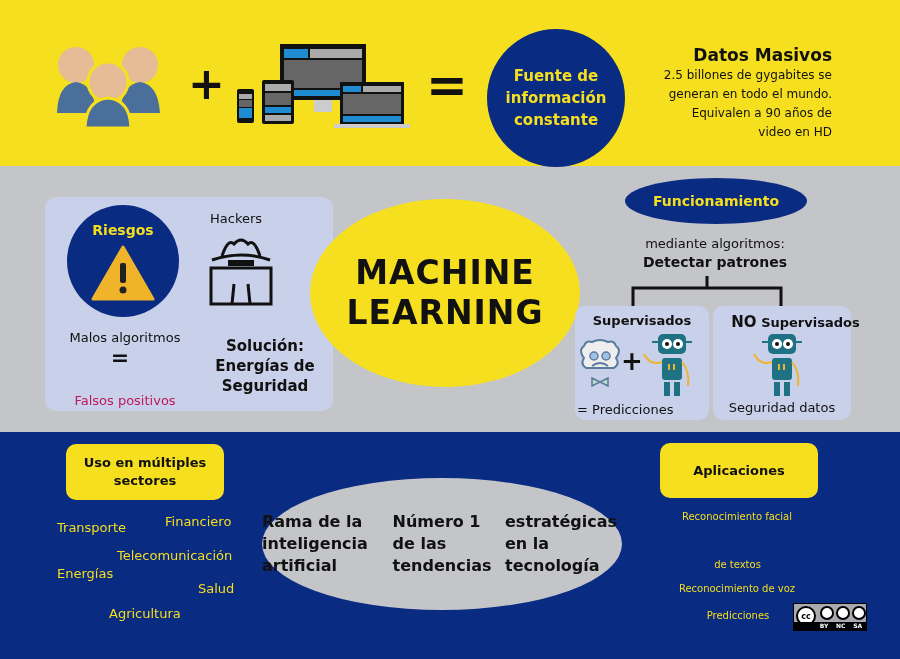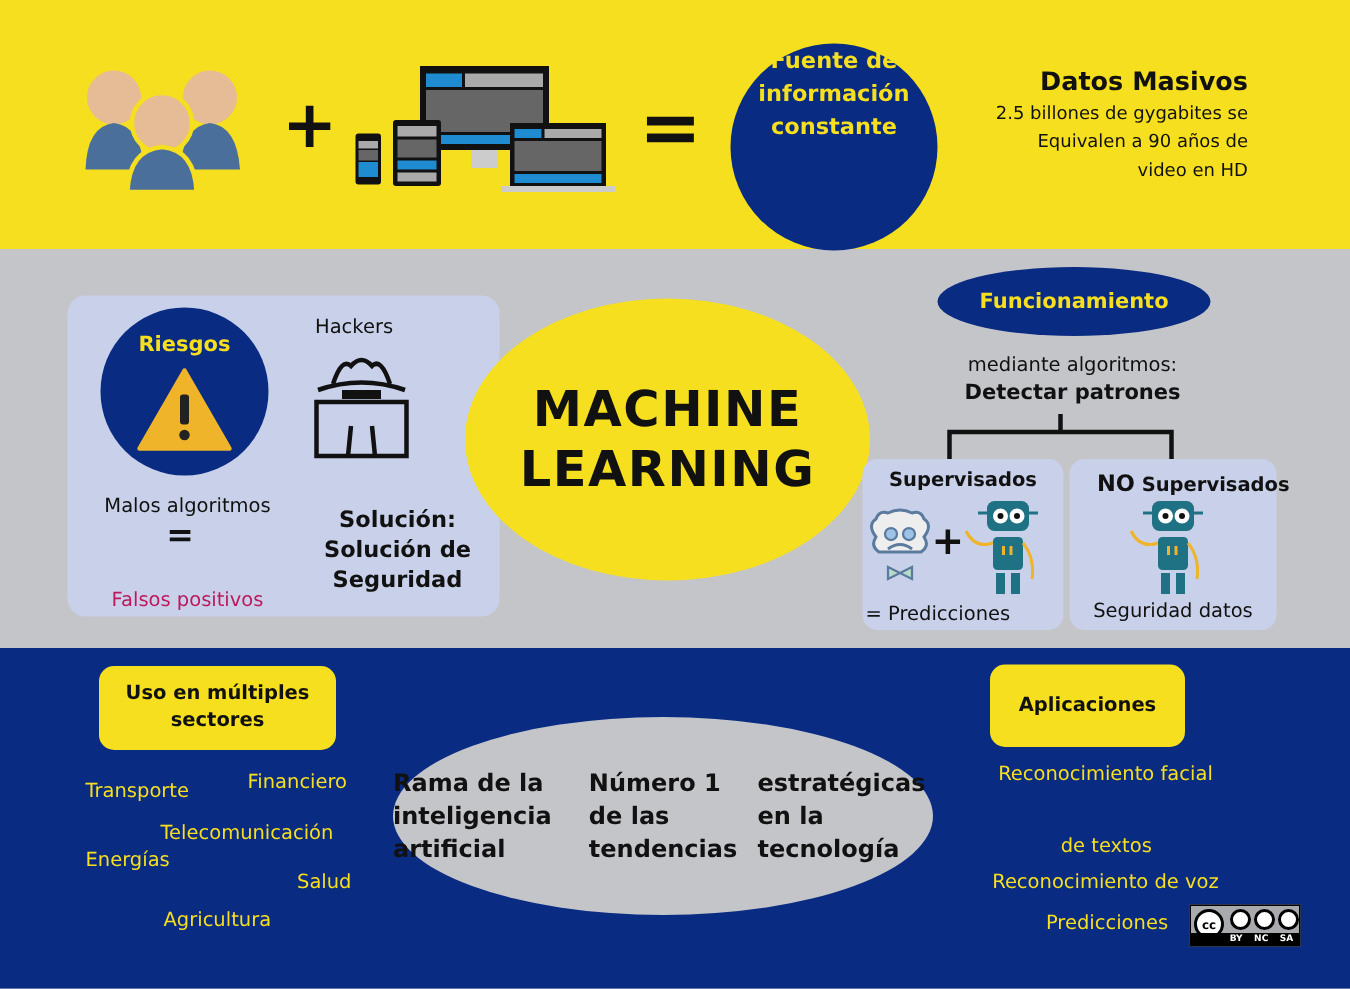--- a/index.html
+++ b/index.html
@@ -10,21 +10,21 @@
   .band-top { position: absolute; left: 0; top: 0; width: 900px; height: 166px; background: #f6df1e; }
   .band-mid { position: absolute; left: 0; top: 166px; width: 900px; height: 266px; background: #c4c5c9; }
   .band-bot { position: absolute; left: 0; top: 432px; width: 900px; height: 227px; background: #0a2b82; }
 
   .abs { position: absolute; }
 
   
   .plus-sign, .eq-sign { position: absolute; font-weight: bold; color: #111; }
   .plus-sign { left: 188px; top: 62px; font-size: 44px; line-height: 44px; }
   .eq-sign { left: 426px; top: 60px; font-size: 50px; line-height: 50px; }
-  .circle-fuente { position: absolute; left: 487px; top: 29px; width: 138px; height: 138px; border-radius: 50%; background: #0a2b82; display:flex; flex-direction:column; align-items:center; }
+  .circle-fuente { position: absolute; left: 487px; top: 29px; width: 138px; height: 138px; border-radius: 50%; background: #0a2b82; display:flex; flex-direction:column; align-items:center; justify-content:center; }
   .circle-fuente span { color: #f6df1e; font-weight: bold; font-size: 15px; line-height: 22px; text-align:center; }
   .datos { position: absolute; right: 68px; top: 44px; text-align: right; color: #111; }
   .datos .title { font-weight: bold; font-size: 17px; line-height: 22px; }
   .datos .line { font-size: 12px; line-height: 19px; }
 
   
   .riesgos-panel { position: absolute; left: 45px; top: 197px; width: 288px; height: 214px; background: #c9d1ea; border-radius: 12px; }
   .riesgos-circle { position: absolute; left: 67px; top: 205px; width: 112px; height: 112px; border-radius: 50%; background: #0a2b82; }
   .riesgos-label { position: absolute; left: 67px; top: 222px; width: 112px; text-align: center; color: #f6df1e; font-weight: bold; font-size: 14px; }
   .warning { position: absolute; left: 91px; top: 245px; }
@@ -57,23 +57,23 @@
   .robot2 { position: absolute; left: 752px; top: 332px; }
 
   
   .uso-box { position: absolute; left: 66px; top: 444px; width: 158px; height: 56px; background: #f6df1e; border-radius: 10px; display:flex; flex-direction:column; align-items:center; justify-content:center; }
   .uso-box span { font-weight: bold; font-size: 13px; line-height: 18px; color:#111; }
   .sector { position: absolute; color: #f6df1e; font-size: 13px; }
 
   .rama-ellipse { position: absolute; left: 262px; top: 478px; width: 360px; height: 132px; border-radius: 50%; background: #c4c5c9; display:flex; flex-direction:row; align-items:center; justify-content:center; }
   .rama-ellipse span { font-weight: bold; font-size: 16px; line-height: 22px; color:#111; }
 
-  .apl-box { position: absolute; left: 660px; top: 443px; width: 130px; height: 55px; background: #f6df1e; border-radius: 10px; display:flex; align-items:center; justify-content:center; }
+  .apl-box { position: absolute; left: 660px; top: 443px; width: 158px; height: 55px; background: #f6df1e; border-radius: 10px; display:flex; align-items:center; justify-content:center; }
   .apl-box span { font-weight: bold; font-size: 13px; color:#111; }
-  .app-item { position: absolute; color: #f6df1e; font-size: 13px; text-align:center; line-height: 19px; }
+  .app-item { position: absolute; color: #f6df1e; font-size: 10px; text-align:center; line-height: 19px; }
 
   .cc-badge { position: absolute; left: 793px; top: 603px; width: 74px; height: 28px; background: #a9aaad; border: 1px solid #000; }
   .cc-badge .strip { position:absolute; left:0; bottom:0; width:100%; height:8px; background:#000; color:#fff; font-size:6px; line-height:8px; display:flex; justify-content:space-around; padding-left:22px; font-weight:bold; }
   .cc-badge .cc { position:absolute; left:2px; top:2px; width:20px; height:20px; border-radius:50%; background:#fff; border:2px solid #000; font-size:8px; font-weight:bold; display:flex; align-items:center; justify-content:center; color:#000; }
   .cc-badge .ic { position:absolute; top:2px; width:14px; height:14px; border-radius:50%; background:#fff; border:2px solid #000; }
 </style>
 </head>
 <body>
 
 <div class="canvas">
@@ -122,20 +122,21 @@
 
   <div class="circle-fuente">
     <span>Fuente de</span>
     <span>información</span>
     <span>constante</span>
   </div>
 
   <div class="datos">
     <div class="title">Datos Masivos</div>
     <div class="line">2.5 billones de gygabites se</div>
+    <div class="line">generan en todo el mundo.</div>
     <div class="line">Equivalen a 90 años de</div>
     <div class="line">video en HD</div>
   </div>
 
   <div class="riesgos-panel"></div>
   <div class="riesgos-circle"></div>
   <div class="riesgos-label">Riesgos</div>
   <svg class="warning" width="64" height="56" viewBox="0 0 64 56">
     <path d="M32 2 L62 54 L2 54 Z" fill="#f0b42a" stroke="#f0b42a" stroke-linejoin="round" stroke-width="3"></path>
     <rect x="29" y="18" width="6" height="20" rx="2" fill="#222"></rect>
@@ -147,21 +148,21 @@
   <div class="hackers-label">Hackers</div>
   <svg class="hacker-icon" width="66" height="76" viewBox="0 0 66 76">
     <path d="M14 24 Q20 6 26 12 Q33 4 40 12 Q46 6 52 24" fill="none" stroke="#111" stroke-width="3"></path>
     <path d="M4 28 Q33 18 62 28" fill="none" stroke="#111" stroke-width="3"></path>
     <rect x="20" y="28" width="26" height="6" fill="#111"></rect>
     <rect x="3" y="36" width="60" height="36" fill="none" stroke="#111" stroke-width="3"></rect>
     <path d="M24 72 L26 52 M42 72 L40 52" stroke="#111" stroke-width="3"></path>
   </svg>
   <div class="solucion">
     <div>Solución:</div>
-    <div>Solución de</div>
+    <div>Energías de</div>
     <div>Seguridad</div>
   </div>
 
   <div class="ml-ellipse">
     <span>MACHINE</span>
     <span>LEARNING</span>
   </div>
 
   <div class="func-ellipse">
     <span>Funcionamiento</span>
@@ -219,21 +220,21 @@
   </svg>
   <div class="pred-label">= Predicciones</div>
   <div class="rel-label">Seguridad datos</div>
 
   <div class="uso-box">
     <span>Uso en múltiples</span>
     <span>sectores</span>
   </div>
   <div class="sector" style="left:57px;top:520px">Transporte</div>
   <div class="sector" style="left:165px;top:514px">Financiero</div>
-  <div class="sector" style="left:107px;top:548px">Telecomunicación</div>
+  <div class="sector" style="left:117px;top:548px">Telecomunicación</div>
   <div class="sector" style="left:57px;top:566px">Energías</div>
   <div class="sector" style="left:198px;top:581px">Salud</div>
   <div class="sector" style="left:109px;top:606px">Agricultura</div>
 
   <div class="rama-ellipse">
     <span>Rama de la inteligencia artificial</span>
     <span>Número 1 de las tendencias</span>
     <span>estratégicas en la tecnología</span>
   </div>
 

